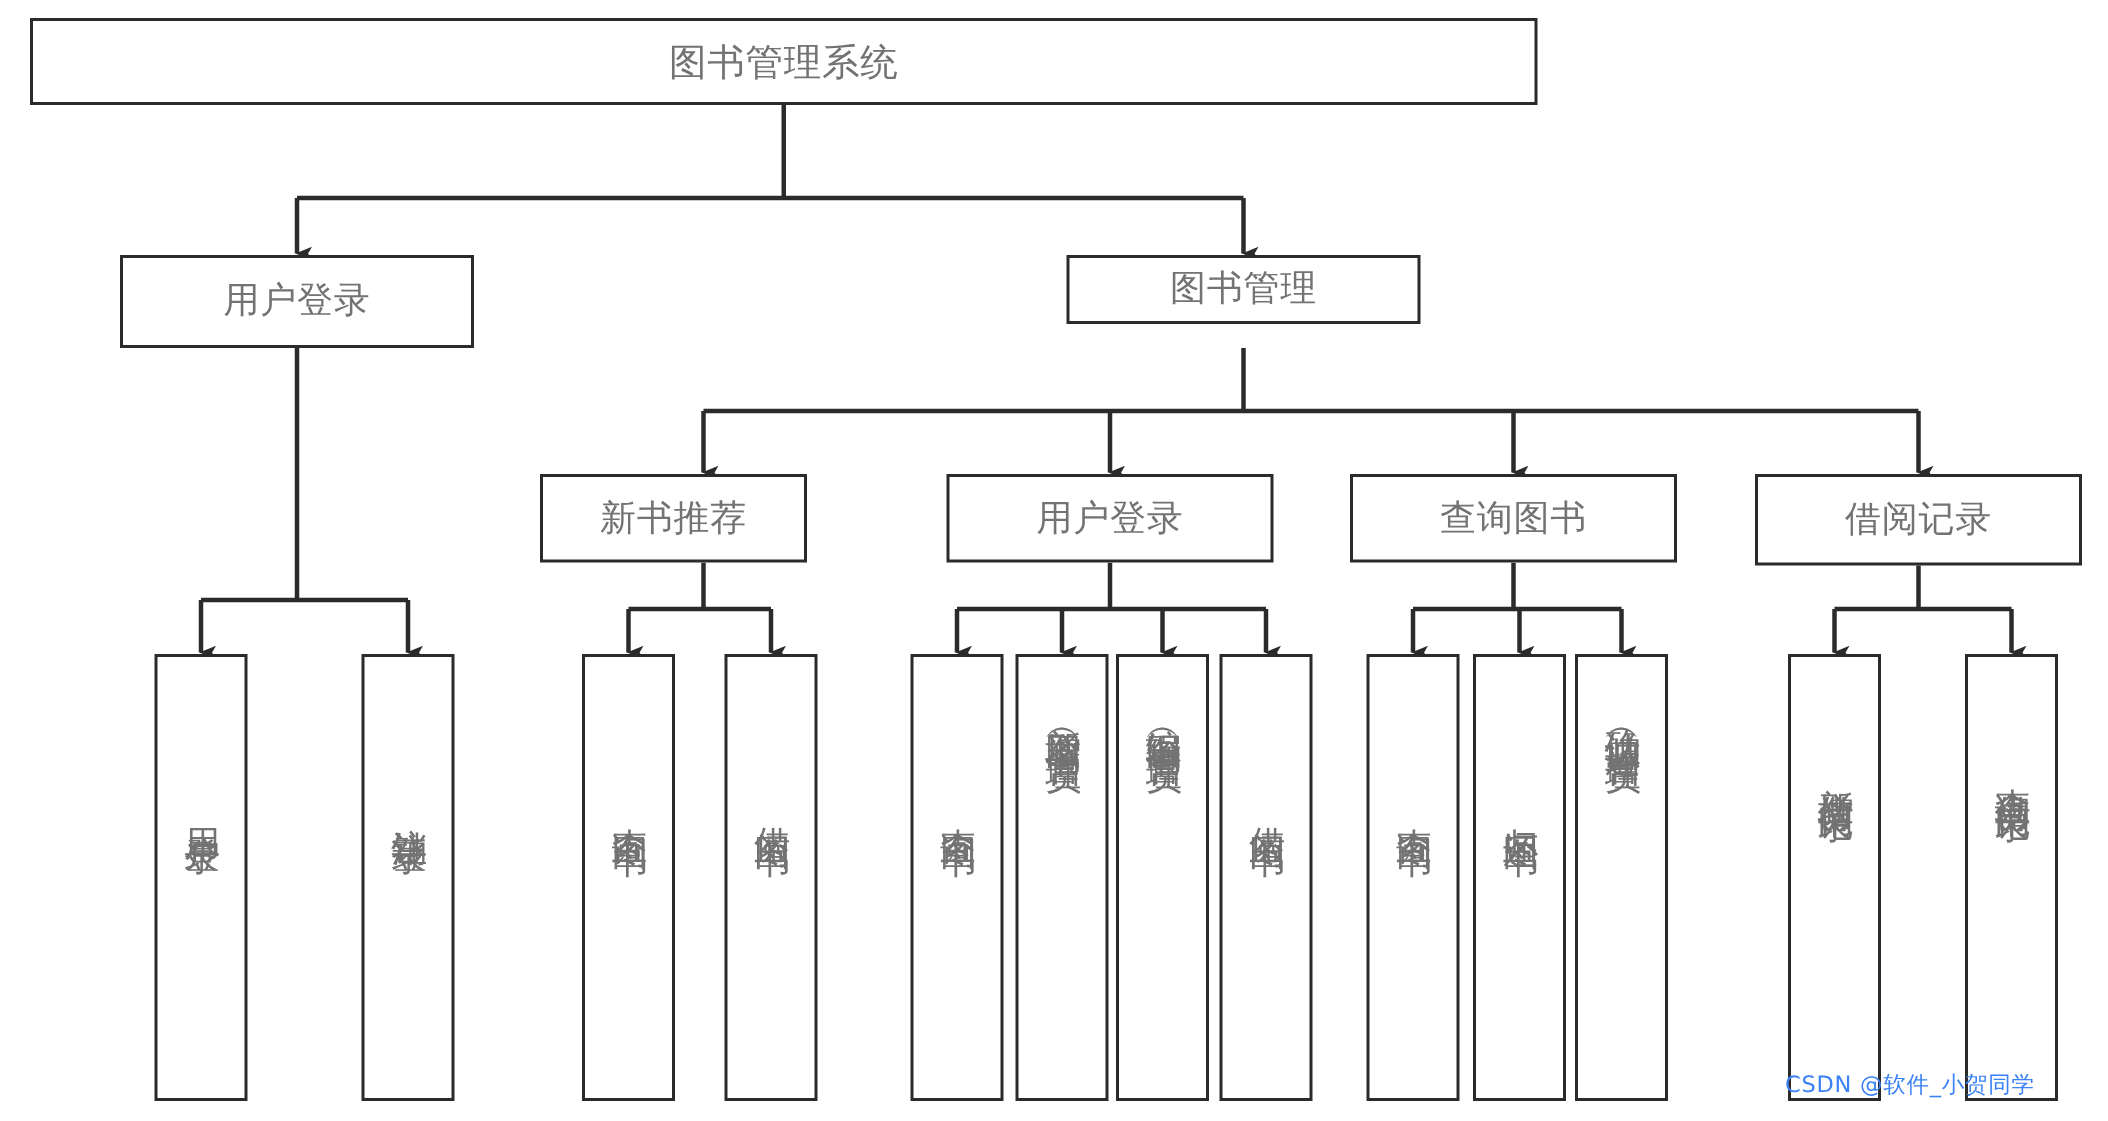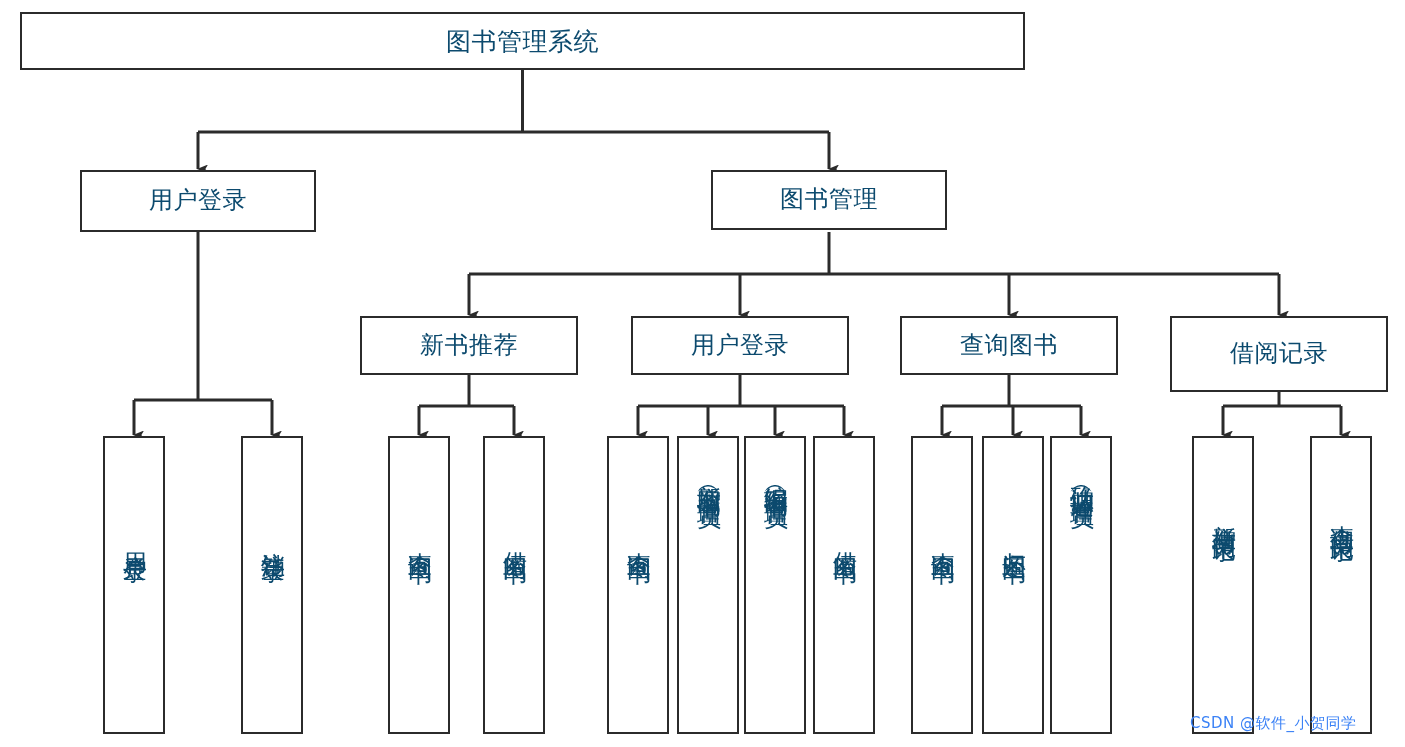--- a/index.html
+++ b/index.html
@@ -32,21 +32,21 @@
     position: absolute;
     box-sizing: border-box;
     background: #ffffff;
     border: 2px solid #2b2b2b;
     display: flex;
     align-items: center;
     justify-content: center;
     overflow: hidden;
   }
   .node-label {
-    color: #0c4a6e;
+    color: #737373;
     line-height: 1.16;
     text-align: center;
     white-space: pre;
   }
   .horizontal .node-label {
     writing-mode: horizontal-tb;
     font-size: 24px;
     letter-spacing: 0.5px;
   }
   .vertical {
@@ -118,33 +118,33 @@
       </g>
   </svg>
 
   <div id="node-layer">
       <div class="node horizontal root-node" style="left: 20px; top: 12px; width: 1005px; height: 58px;">
         <span class="node-label">图书管理系统</span>
       </div>
       <div class="node horizontal" style="left: 80px; top: 170px; width: 236px; height: 62px;">
         <span class="node-label">用户登录</span>
       </div>
-      <div class="node horizontal" style="left: 711px; top: 170px; width: 236px; height: 60px;">
+      <div class="node horizontal" style="left: 711px; top: 170px; width: 236px; height: 46px;">
         <span class="node-label">图书管理</span>
       </div>
-      <div class="node horizontal" style="left: 360px; top: 316px; width: 218px; height: 59px;">
+      <div class="node horizontal" style="left: 360px; top: 316px; width: 178px; height: 59px;">
         <span class="node-label">新书推荐</span>
       </div>
       <div class="node horizontal" style="left: 631px; top: 316px; width: 218px; height: 59px;">
         <span class="node-label">用户登录</span>
       </div>
       <div class="node horizontal" style="left: 900px; top: 316px; width: 218px; height: 59px;">
         <span class="node-label">查询图书</span>
       </div>
-      <div class="node horizontal" style="left: 1170px; top: 316px; width: 218px; height: 76px;">
+      <div class="node horizontal" style="left: 1170px; top: 316px; width: 218px; height: 61px;">
         <span class="node-label">借阅记录</span>
       </div>
       <div class="node vertical" style="left: 103px; top: 436px; width: 62px; height: 298px; padding-top: 95px;">
         <span class="node-label">用户登录</span>
       </div>
       <div class="node vertical" style="left: 241px; top: 436px; width: 62px; height: 298px; padding-top: 95px;">
         <span class="node-label">注销登录</span>
       </div>
       <div class="node vertical" style="left: 388px; top: 436px; width: 62px; height: 298px; padding-top: 95px;">
         <span class="node-label">查询图书</span>

